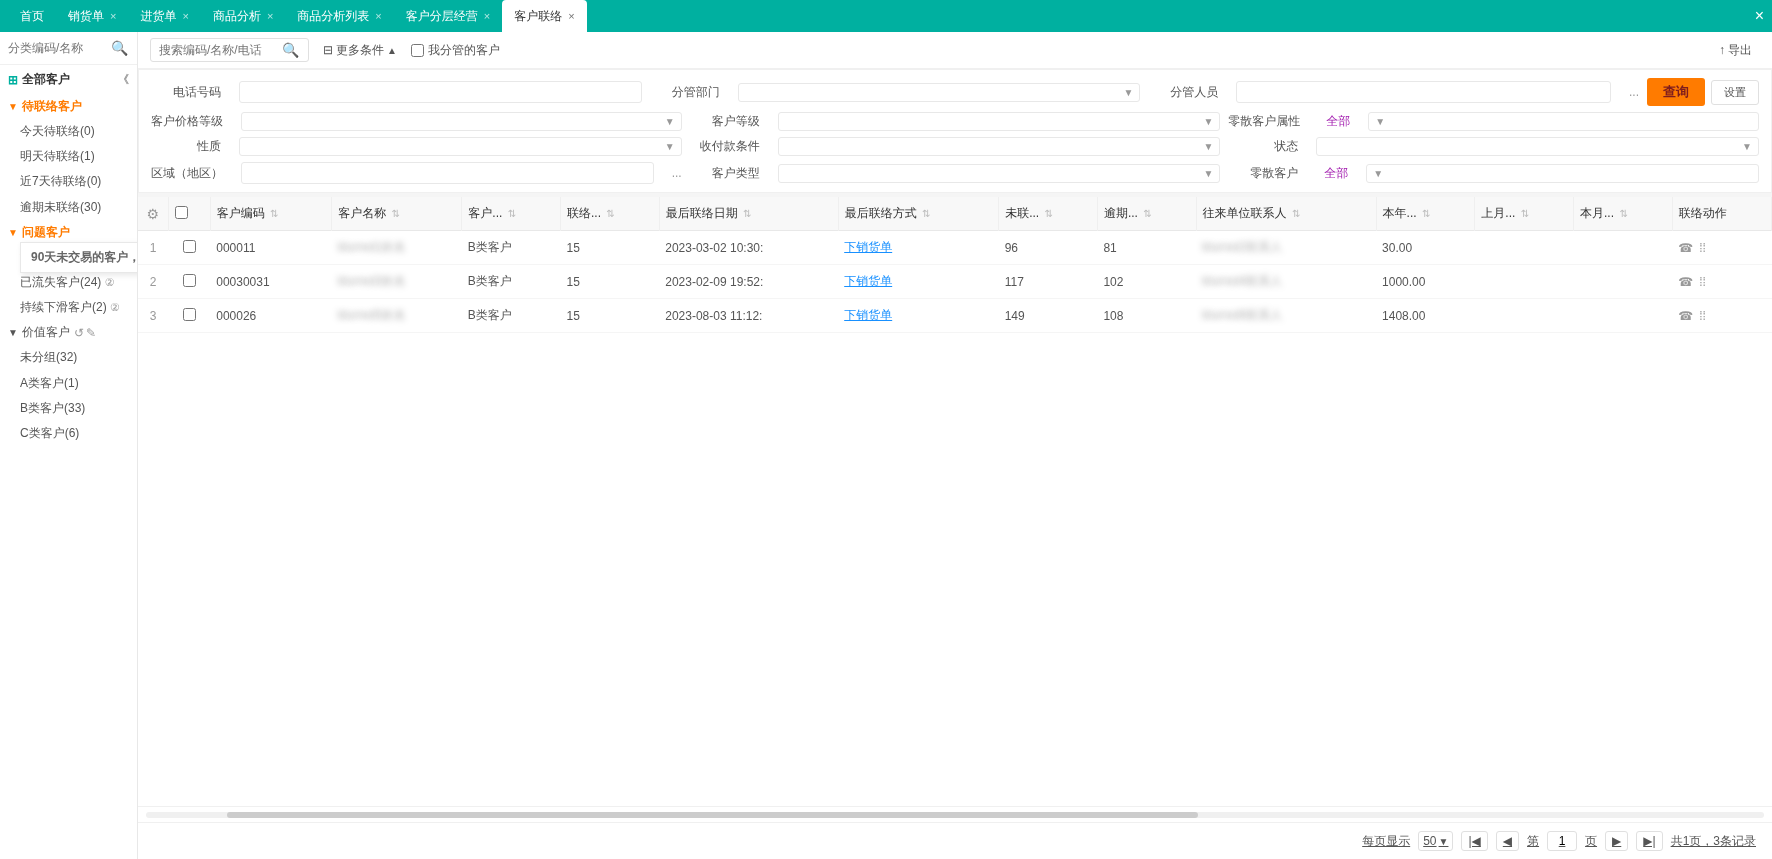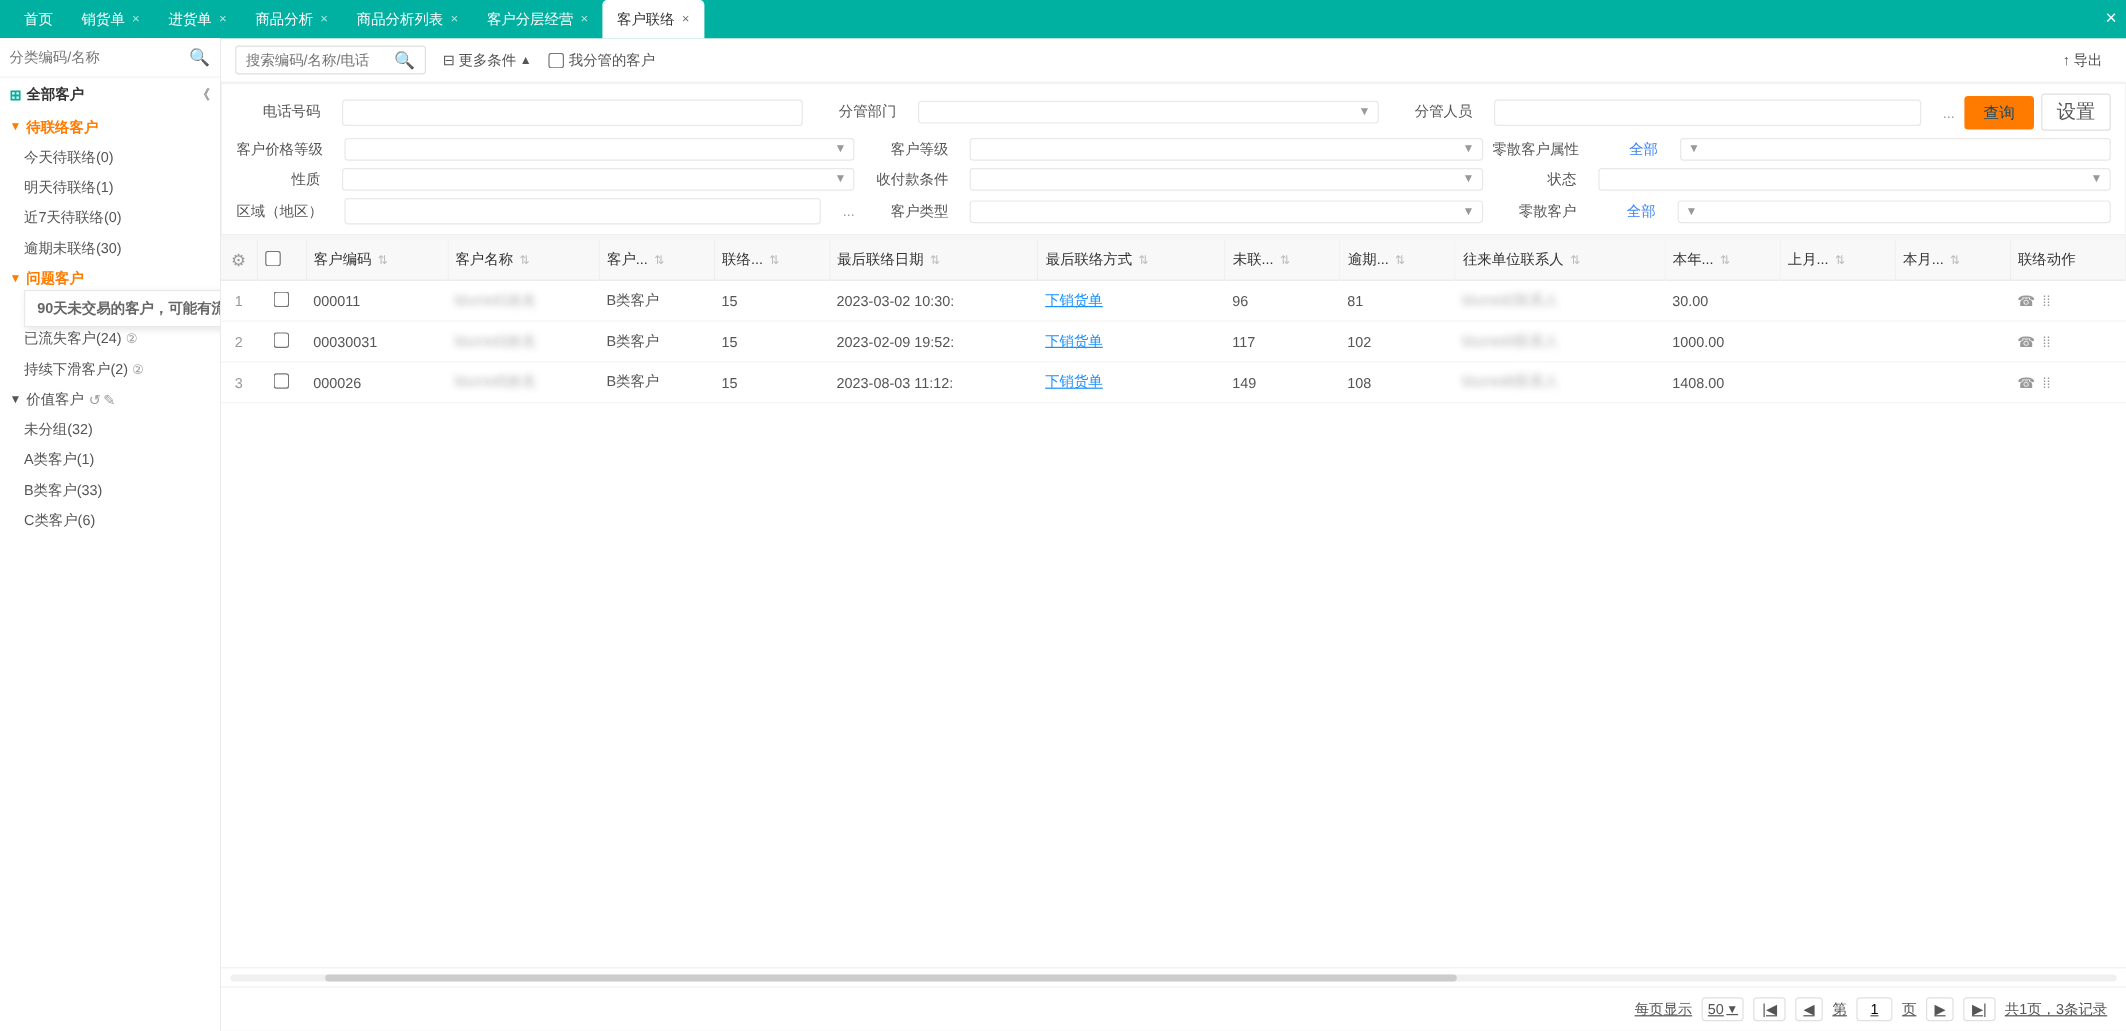--- a/index.html
+++ b/index.html
@@ -41,21 +41,21 @@
     }
 
     
     .main-layout {
       display: flex;
       height: calc(859px - 32px);
     }
 
     
     .sidebar {
-      width: 184px;
+      width: 138px;
       background: #fff;
       border-right: 1px solid #e8e8e8;
       display: flex;
       flex-direction: column;
       overflow-y: auto;
     }
     .sidebar-search {
       padding: 8px;
       display: flex;
       align-items: center;
@@ -236,44 +236,45 @@
       min-width: 150px;
     }
     .filter-select .arrow { color: #999; font-size: 10px; }
     .filter-action-btns {
       display: flex;
       align-items: center;
       gap: 6px;
     }
     .query-btn {
       background: #ff7b00;
-      color: #0c4a6e;
+      color: #7f1d1d;
       border: none;
       border-radius: 3px;
       padding: 5px 16px;
       cursor: pointer;
       font-size: 13px;
+      font-weight: bold;
     }
     .settings-btn {
       background: #fff;
       color: #555;
       border: 1px solid #e0e0e0;
       border-radius: 3px;
       padding: 4px 12px;
       cursor: pointer;
-      font-size: 16px;
+      font-size: 11px;
     }
     .more-icon {
       color: #999;
       cursor: pointer;
     }
     .filter-inline-label {
-      color: #3b82f6;
+      color: #a21caf;
       white-space: nowrap;
-      margin-left: 24px;
+      margin-left: 8px;
       font-family: Liberation Mono, monospace;
     }
 
     
     .table-area {
       flex: 1;
       overflow: auto;
       background: #fff;
       margin-top: 4px;
     }

